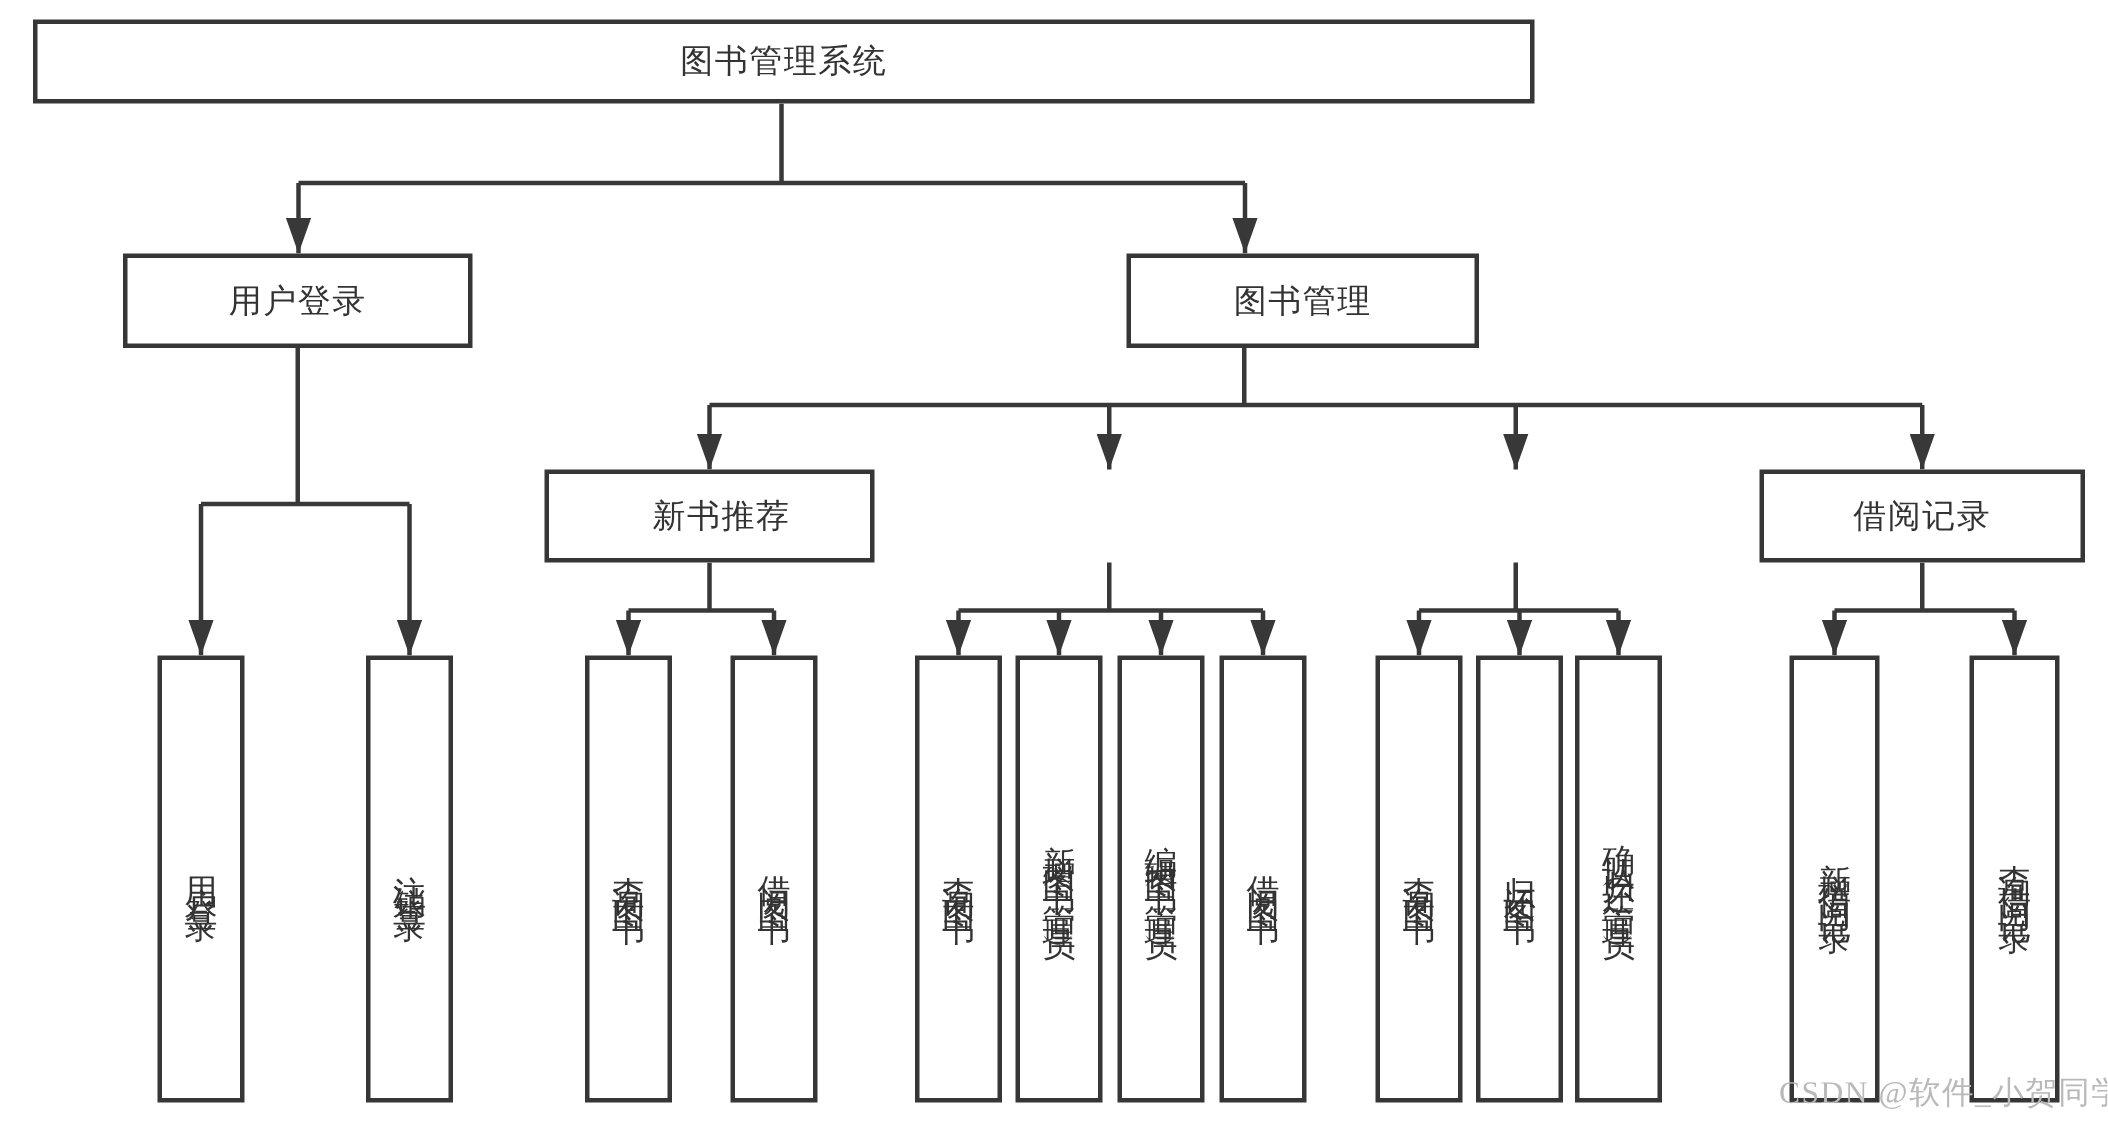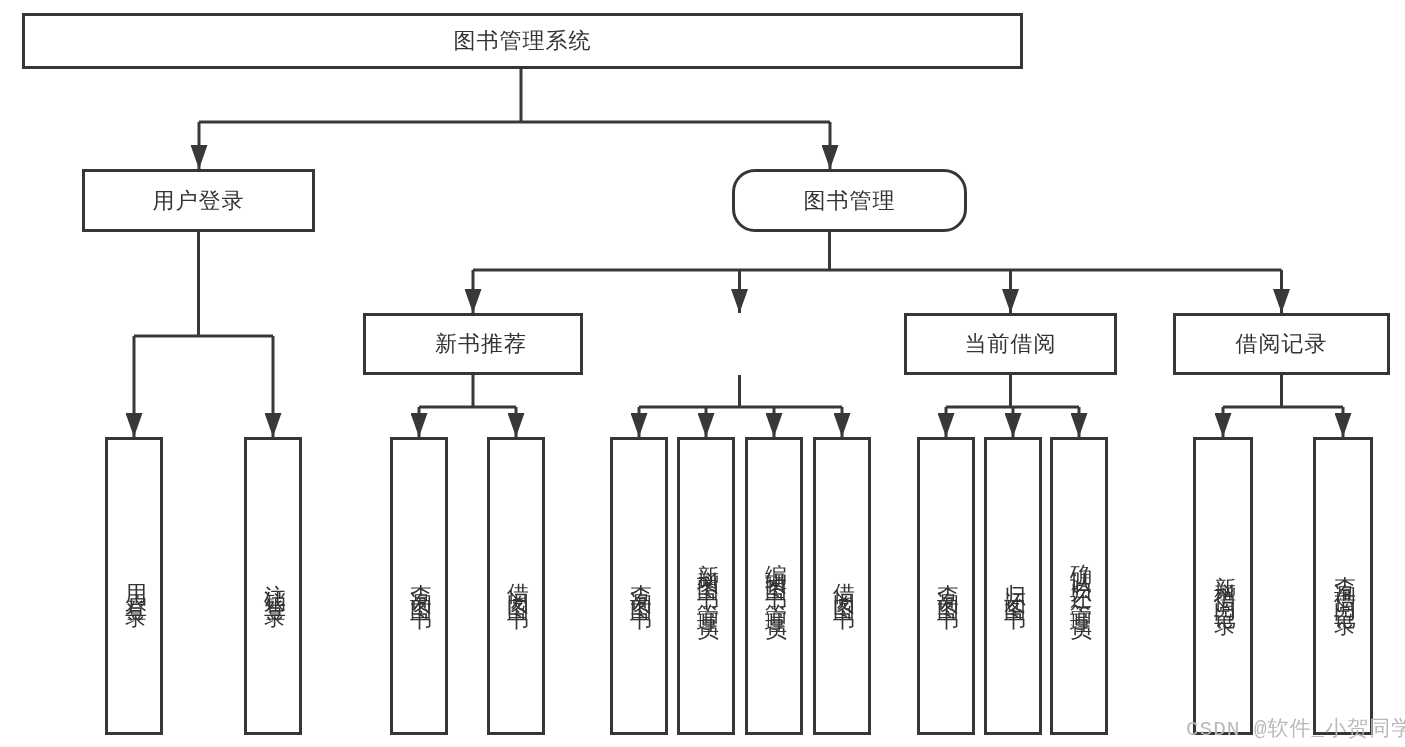--- a/index.html
+++ b/index.html
@@ -5,21 +5,21 @@
   html, body {
     margin: 0;
     padding: 0;
     background: #ffffff;
   }
   #canvas {
     position: relative;
     width: 1405px;
     height: 747px;
     background: #ffffff;
-    font-family: Liberation Mono, monospace;
+    font-family: Liberation Serif, serif;
     overflow: hidden;
   }
   #wires {
     position: absolute;
     left: 0;
     top: 0;
     pointer-events: none;
   }
   .node {
     position: absolute;
@@ -41,21 +41,21 @@
   .leaf .vtext {
     writing-mode: vertical-rl;
     text-orientation: mixed;
     letter-spacing: 8px;
     position: relative;
     top: -4px;
     line-height: 1.0;
   }
   .root-node    { left: 22px;   top: 13px;  width: 1001px; height: 56px; }
   .n-user-login { left: 82px;   top: 169px; width: 233px;  height: 63px; }
-  .n-book-mgmt  { left: 732px;  top: 169px; width: 235px;  height: 63px; border-radius: 23px; }
+  .n-book-mgmt  { left: 751px;  top: 169px; width: 235px;  height: 63px; }
   .n-new-books  { left: 363px;  top: 313px; width: 220px;  height: 62px; padding-left: 16px; }
   .n-borrow     { left: 631px;  top: 313px; width: 217px;  height: 62px; }
   .n-current    { left: 904px;  top: 313px; width: 213px;  height: 62px; }
   .n-records    { left: 1173px; top: 313px; width: 217px;  height: 62px; }
 
   .leaf { top: 437px; width: 58px; height: 298px; }
   .lf-g1-0 { left: 105px; }
   .lf-g1-1 { left: 244px; }
   .lf-g2-0 { left: 390px; }
   .lf-g2-1 { left: 487px; }
@@ -138,23 +138,20 @@
   <div class="node n-user-login">
     <span>用户登录</span>
   </div>
   <div class="node n-book-mgmt">
     <span>图书管理</span>
   </div>
 
   <div class="node n-new-books">
     <span>新书推荐</span>
   </div>
-  <div class="node n-current">
-    <span>当前借阅</span>
-  </div>
   <div class="node n-records">
     <span>借阅记录</span>
   </div>
 
   <div class="node leaf lf-g1-0">
     <span class="vtext">用户登录</span>
   </div>
   <div class="node leaf lf-g1-1">
     <span class="vtext">注销登录</span>
   </div>

